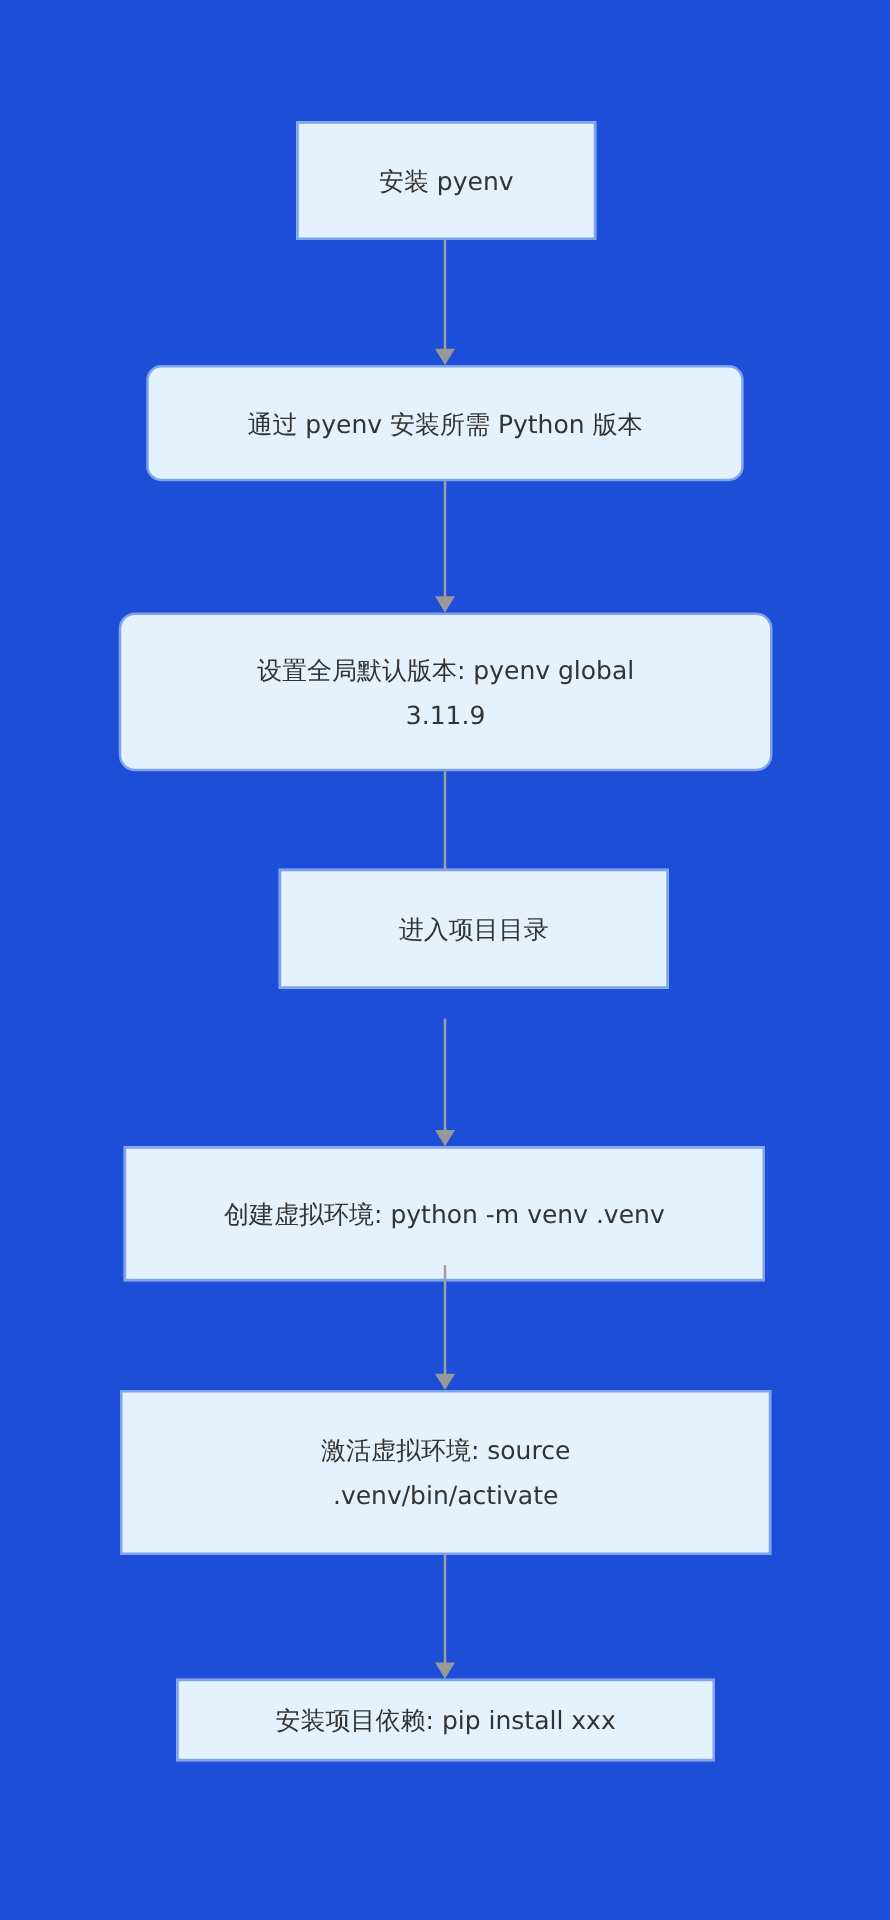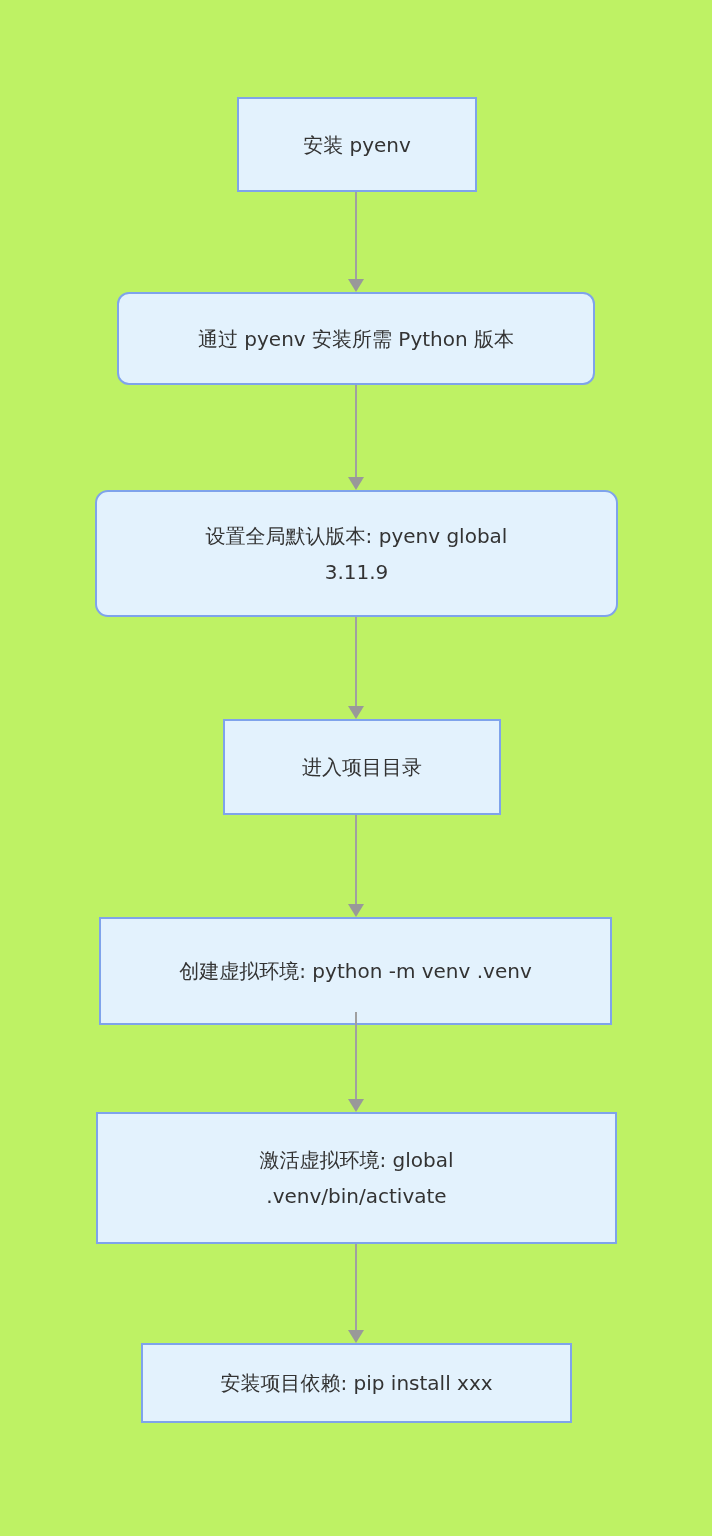--- a/index.html
+++ b/index.html
@@ -5,21 +5,21 @@
   html, body {
     margin: 0;
     padding: 0;
     background: #ffffff;
     font-family: "DejaVu Sans", "Liberation Sans", sans-serif;
   }
   #canvas {
     position: relative;
     width: 712px;
     height: 1536px;
-    background: #bef264;
+    background: #1d4ed8;
     overflow: hidden;
   }
   .node {
     position: absolute;
     box-sizing: border-box;
     background: #e3f2fd;
     border: 2px solid #7fa3eb;
     color: #333333;
     font-size: 20px;
     display: flex;
@@ -83,45 +83,45 @@
   <div class="node" style="left:95px; top:490px; width:523px; height:127px;border-radius:13px;">
     <span class="line">设置全局默认版本: pyenv global</span>
     <span class="line">3.11.9</span>
   </div>
 
   <div class="edge" style="top:617px; height:102px;">
     <div class="shaft"></div>
     <div class="arrowhead"></div>
   </div>
 
-  <div class="node" style="left:223px; top:719px; width:278px; height:96px;">
+  <div class="node" style="left:223px; top:695px; width:312px; height:96px;">
     <span class="line">进入项目目录</span>
   </div>
 
   <div class="edge" style="top:815px; height:102px;">
     <div class="shaft"></div>
     <div class="arrowhead"></div>
   </div>
 
   <div class="node" style="left:99px; top:917px; width:513px; height:108px;">
     <span class="line">创建虚拟环境: python -m venv .venv</span>
   </div>
 
   <div class="edge" style="top:1012px; height:100px;">
     <div class="shaft"></div>
     <div class="arrowhead"></div>
   </div>
 
   <div class="node" style="left:96px; top:1112px; width:521px; height:132px;">
-    <span class="line">激活虚拟环境: global</span>
+    <span class="line">激活虚拟环境: source</span>
     <span class="line">.venv/bin/activate</span>
   </div>
 
   <div class="edge" style="top:1244px; height:99px;">
     <div class="shaft"></div>
     <div class="arrowhead"></div>
   </div>
 
-  <div class="node" style="left:141px; top:1343px; width:431px; height:80px;">
+  <div class="node" style="left:141px; top:1343px; width:431px; height:66px;">
     <span class="line">安装项目依赖: pip install xxx</span>
   </div>
 
 </div>
 
 </body></html>

